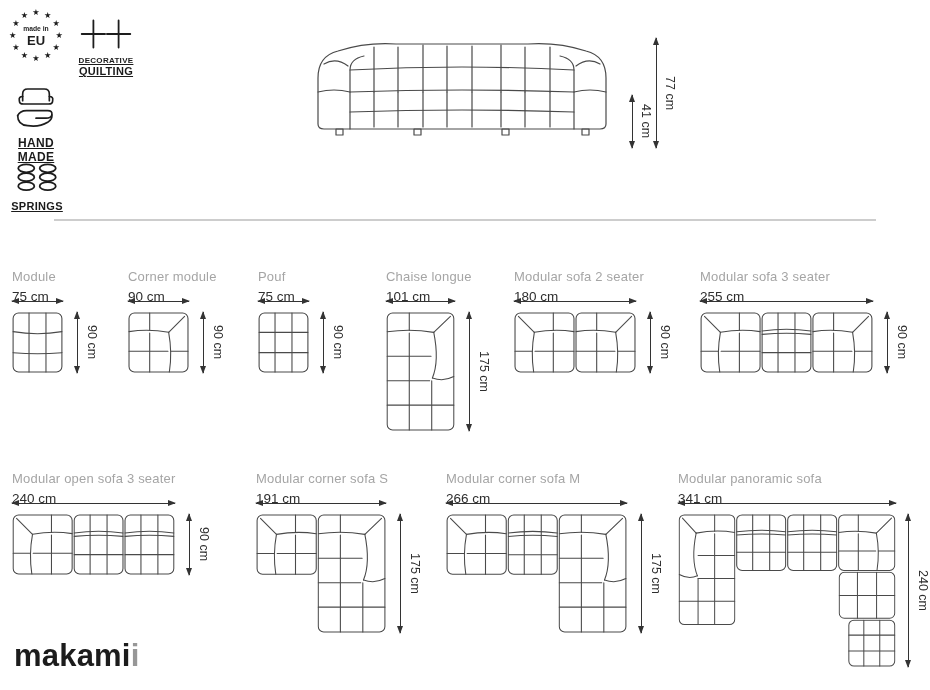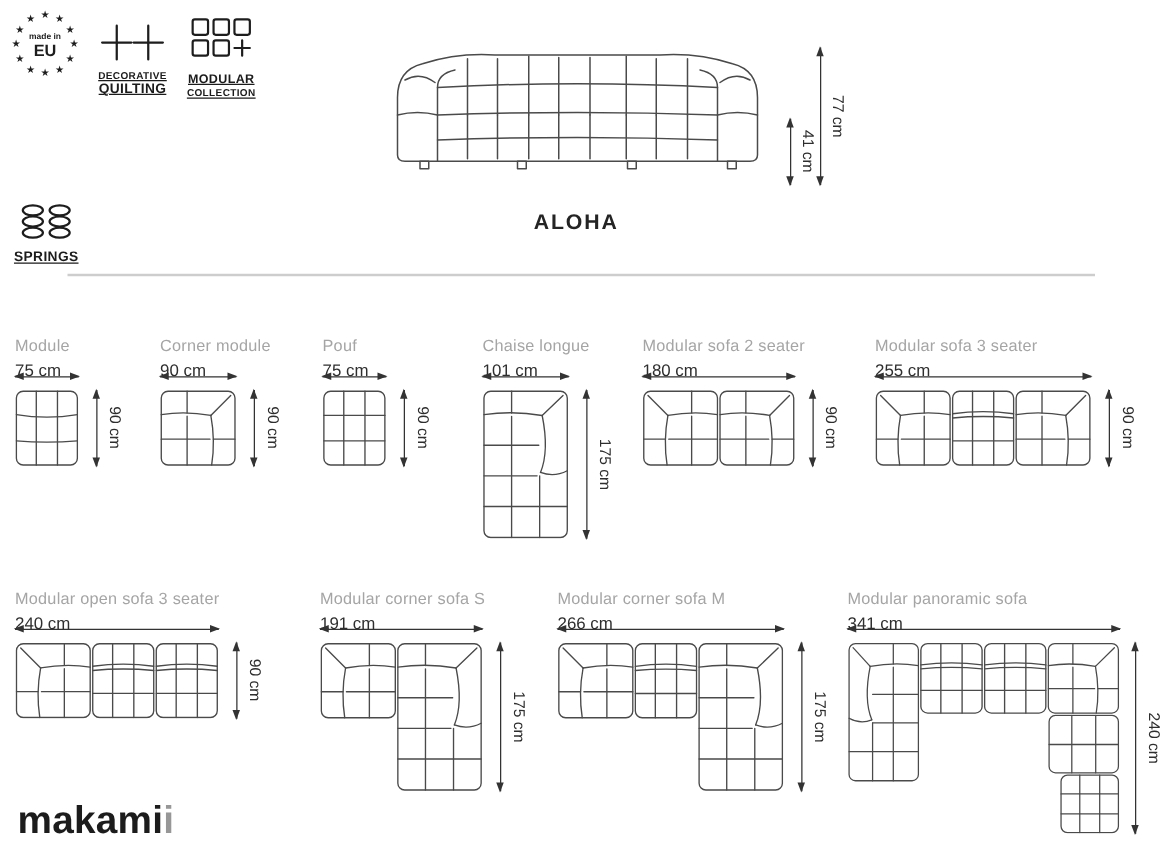--- a/index.html
+++ b/index.html
@@ -146,35 +146,33 @@
   <div class="badge" style="left:76px;top:14px;width:60px">
     <svg width="54" height="40" viewBox="0 0 60 44" class="icon-stroke">
       <path d="M3 22 H29 M16 7 V37 M31 22 H57 M44 7 V37"></path>
     </svg>
     <div class="badge-label">
       <span class="bl" style="font-size:8px">DECORATIVE</span>
       <span class="bl" style="font-size:11px">QUILTING</span>
     </div>
   </div>
 
-  <div class="badge" style="left:146px;top:12px;width:62px">
-    <svg width="54" height="44" viewBox="0 0 60 50" class="icon-stroke">
-      <rect x="4" y="4" width="14" height="14" rx="2"></rect>
-      <rect x="23" y="4" width="14" height="14" rx="2"></rect>
-      <rect x="42" y="4" width="14" height="14" rx="2"></rect>
-      <rect x="4" y="23" width="14" height="14" rx="2"></rect>
-      <rect x="23" y="23" width="14" height="14" rx="2"></rect>
-      <path d="M49 23 V37 M42 30 H56"></path>
+
+  <div class="badge" style="left:8px;top:84px;width:56px">
+    <svg width="52" height="50" viewBox="0 0 60 60" class="icon-stroke">
+      <path d="M14 20 V12 Q14 6 20 6 H40 Q46 6 46 12 V20"></path>
+      <path d="M14 15 Q9 15 10 20 Q10 24 15 24 H45 Q50 24 50 20 Q51 15 46 15"></path>
+      <path d="M8 38 Q11 31 21 32 H44 Q50 32 49 37 Q48 41 42 41 H30"></path>
+      <path d="M8 38 Q8 49 20 50 Q34 52 44 46 Q50 42 49 37"></path>
     </svg>
     <div class="badge-label">
-      <span class="bl" style="font-size:10px">MODULAR</span>
-      <span class="bl" style="font-size:8px">COLLECTION</span>
+      <span class="bl" style="font-size:12px">HAND</span>
+      <span class="bl" style="font-size:12px">MADE</span>
     </div>
   </div>
-
 
 
   <div class="badge" style="left:8px;top:160px;width:58px">
     <svg width="50" height="38" viewBox="0 0 56 42" class="icon-stroke">
       <ellipse cx="16" cy="9" rx="9" ry="4.5"></ellipse>
       <ellipse cx="16" cy="19" rx="9" ry="4.5"></ellipse>
       <ellipse cx="16" cy="29" rx="9" ry="4.5"></ellipse>
       <ellipse cx="40" cy="9" rx="9" ry="4.5"></ellipse>
       <ellipse cx="40" cy="19" rx="9" ry="4.5"></ellipse>
       <ellipse cx="40" cy="29" rx="9" ry="4.5"></ellipse>
@@ -202,21 +200,20 @@
     <rect x="108" y="99" width="7" height="6"></rect>
     <rect x="196" y="99" width="7" height="6"></rect>
     <rect x="276" y="99" width="7" height="6"></rect>
   </svg>
 
   <div class="v-arrow" style="left:632px;top:95px;height:53px"></div>
   <div class="vtext" style="left:639px;top:95px;height:53px">41 cm</div>
   <div class="v-arrow" style="left:656px;top:38px;height:110px"></div>
   <div class="vtext" style="left:663px;top:38px;height:110px">77 cm</div>
 
-  <div class="collection-title">ALOHA</div>
 
   <div class="divider"></div>
 
   <div class="fig" style="left:12px;top:256px">
     <div class="fig-label">Module</div>
     <div class="dim-text" style="width:51px">75 cm</div>
     <div class="h-arrow" style="width:51px"></div>
     <svg class="draw" width="51" height="61" viewBox="0 0 75 90">
       <use href="#m-plain" x="0" y="0" width="75" height="90"></use>
     </svg>

